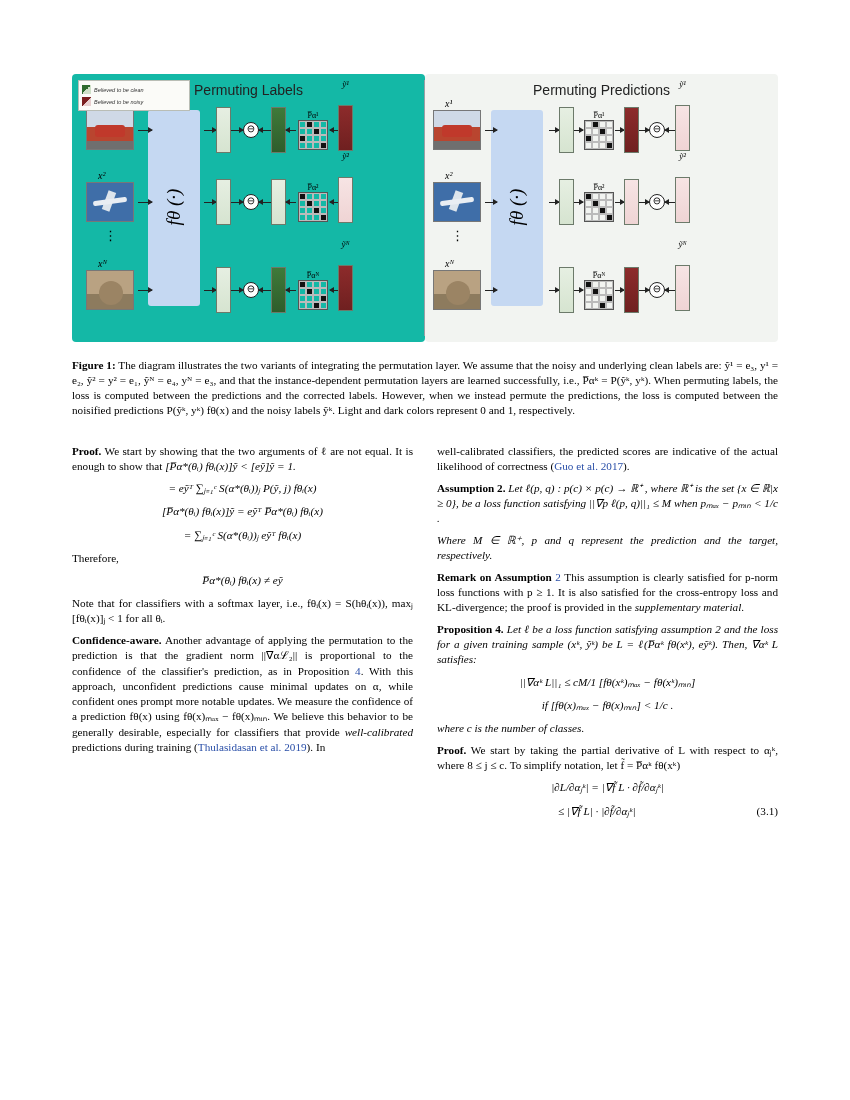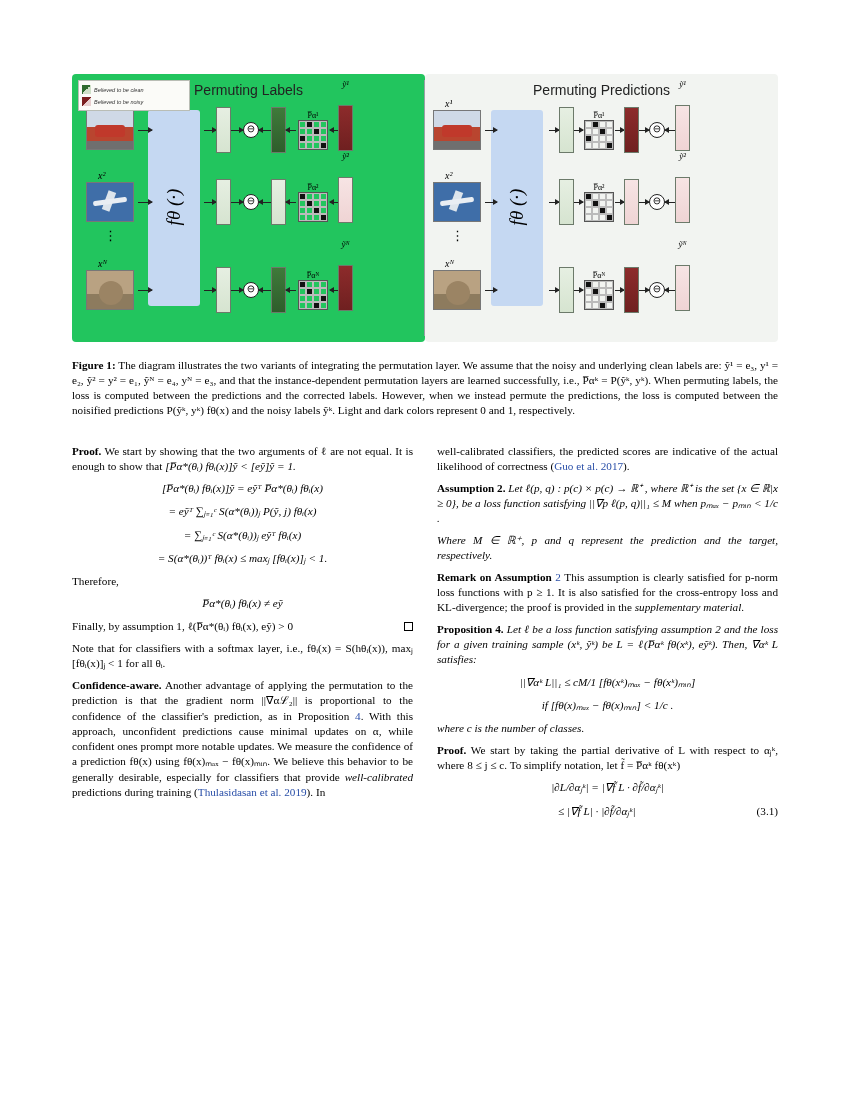--- a/index.html
+++ b/index.html
@@ -31,21 +31,21 @@
   .fig-box {
     position: relative;
     width: 706px;
     height: 268px;
     display: flex;
   }
   .fig-half {
     position: relative;
     width: 353px;
     height: 268px;
-    background: #22c55e;
+    background: #14b8a6;
     border-radius: 4px;
   }
   .fig-half.right { background: #f2f4f1; }
   .fig-divider {
     position: absolute;
     left: 352px;
     top: 6px;
     width: 1px;
     height: 256px;
     background: #9aa0a6;
@@ -568,32 +568,27 @@
     <b>Figure 1:</b><span> The diagram illustrates the two variants of integrating the permutation layer. We assume that the noisy and underlying clean labels are: ỹ¹ = e₃, y¹ = e₂, ỹ² = y² = e₁, ỹᴺ = e₄, yᴺ = e₃, and that the instance-dependent permutation layers are learned successfully, i.e., P̅αᵏ = P(ỹᵏ, yᵏ). When permuting labels, the loss is computed between the predictions and the corrected labels. However, when we instead permute the predictions, the loss is computed between the noisified predictions P(ỹᵏ, yᵏ) fθ(x) and the noisy labels ỹᵏ. Light and dark colors represent 0 and 1, respectively.</span>
   </div>
 
   <div class="cols">
 
     <div class="col">
       <p>
         <span class="runin">Proof.</span><span> We start by showing that the two arguments of ℓ are not equal. It is enough to show that </span><span class="it">[P̅α*(θᵢ) fθᵢ(x)]ỹ &lt; [eỹ]ỹ = 1.</span>
       </p>
 
+      <div class="eq">= eỹᵀ ∑ⱼ₌₁ᶜ S(α*(θᵢ))ⱼ P(ỹ, j) fθᵢ(x)</div>
       <div class="eq">[P̅α*(θᵢ) fθᵢ(x)]ỹ = eỹᵀ P̅α*(θᵢ) fθᵢ(x)</div>
-      <div class="eq">= eỹᵀ ∑ⱼ₌₁ᶜ S(α*(θᵢ))ⱼ P(ỹ, j) fθᵢ(x)</div>
       <div class="eq">= ∑ⱼ₌₁ᶜ S(α*(θᵢ))ⱼ eỹᵀ fθᵢ(x)</div>
-      <div class="eq">= S(α*(θᵢ))ᵀ fθᵢ(x) ≤ maxⱼ [fθᵢ(x)]ⱼ &lt; 1.</div>
 
       <p>Therefore,</p>
       <div class="eq">P̅α*(θᵢ) fθᵢ(x) ≠ eỹ</div>
 
-      <p>
-        <span>Finally, by assumption 1, ℓ(P̅α*(θᵢ) fθᵢ(x), eỹ) &gt; 0</span>
-        <span class="qed"></span>
-      </p>
       <div class="clear"></div>
 
       <p>Note that for classifiers with a softmax layer, i.e., fθᵢ(x) = S(hθᵢ(x)), maxⱼ [fθᵢ(x)]ⱼ &lt; 1 for all θᵢ.</p>
 
       <p>
         <span class="runin">Confidence-aware.</span><span> Another advantage of applying the permutation to the prediction is that the gradient norm ||∇αℒ₂|| is proportional to the confidence of the classifier's prediction, as in Proposition </span><span class="cite">4</span><span>. With this approach, unconfident predictions cause minimal updates on α, while confident ones prompt more notable updates. We measure the confidence of a prediction fθ(x) using fθ(x)ₘₐₓ − fθ(x)ₘᵢₙ. We believe this behavior to be generally desirable, especially for classifiers that provide </span><span class="it">well-calibrated</span><span> predictions during training (</span><span class="cite">Thulasidasan et al. 2019</span><span>). In</span>
       </p>
     </div>
 
     <div class="col">

